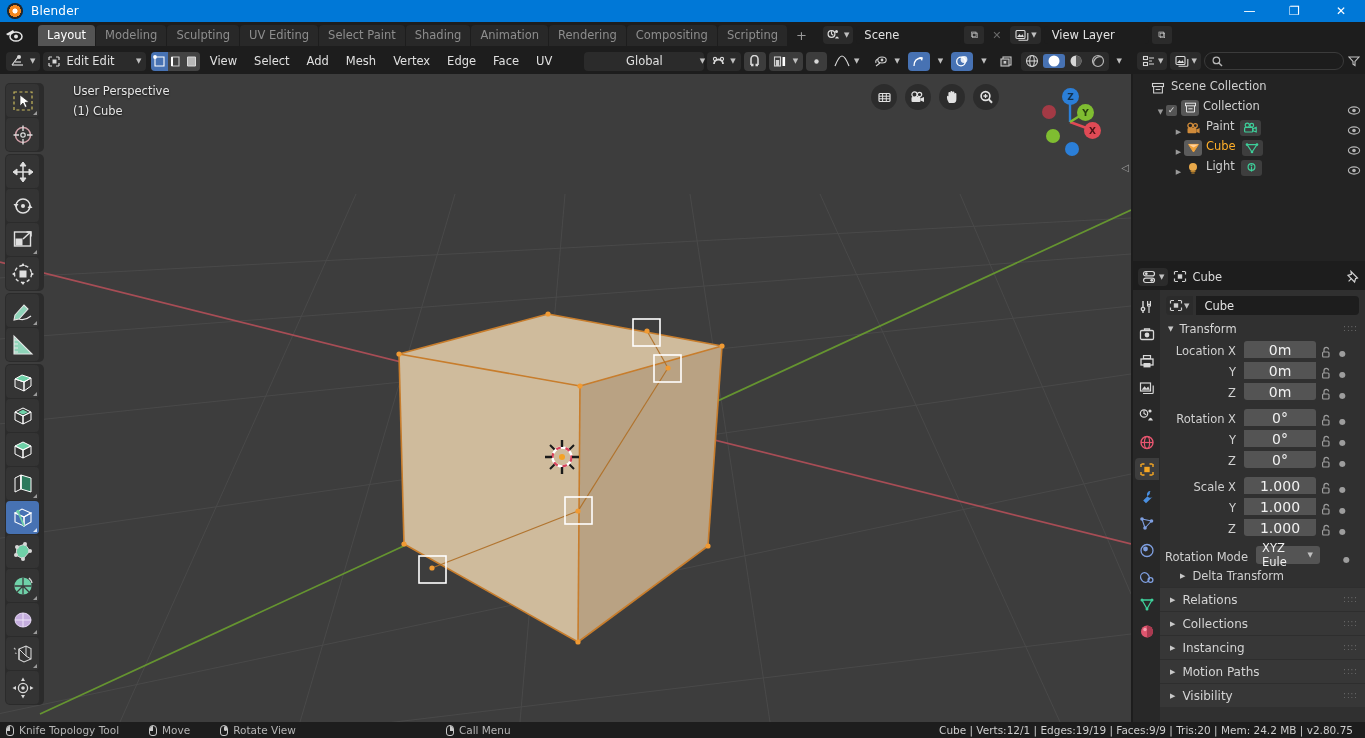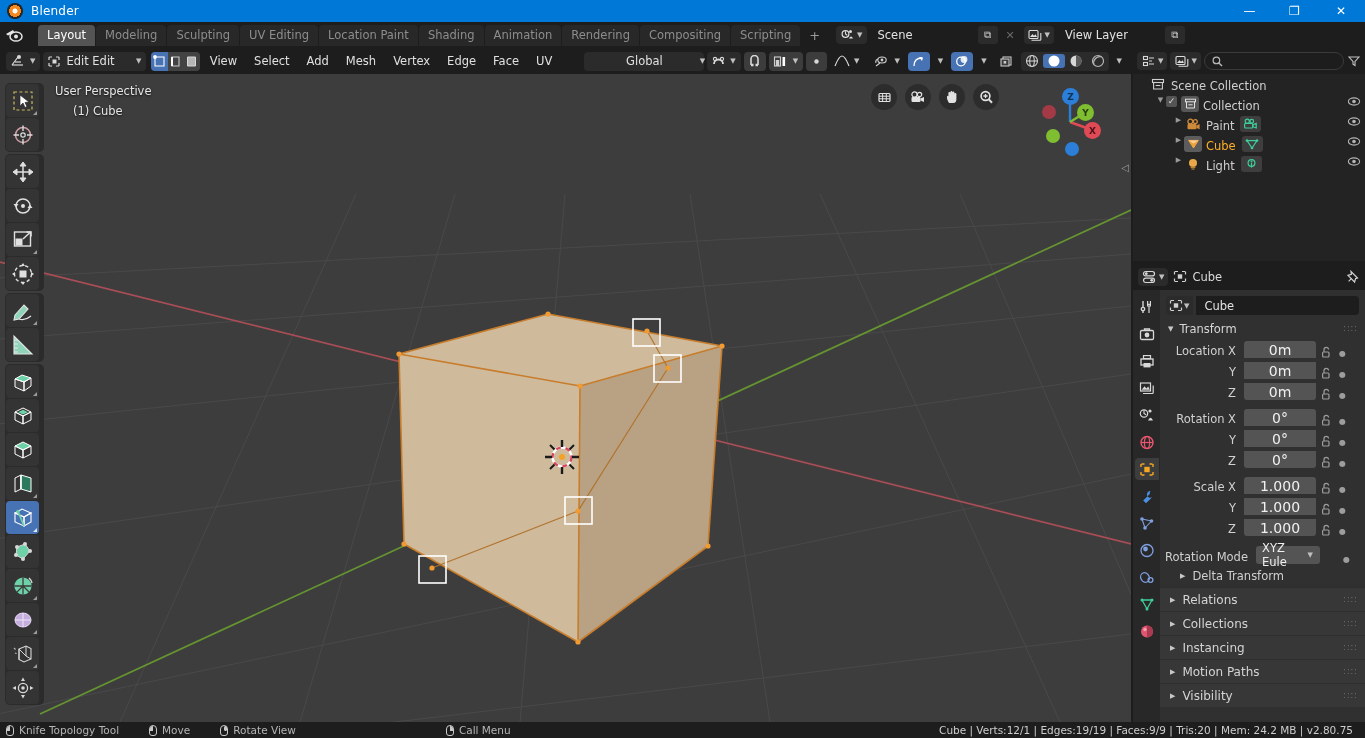--- a/index.html
+++ b/index.html
@@ -55,34 +55,34 @@
 
   
   .ltools{position:absolute;left:0;top:80px;width:44px;padding:3px 0 0 5px;display:flex;flex-direction:column;gap:2px;z-index:6;}
   .tgrp{display:flex;flex-direction:column;gap:1px;background:#2b2b2b;border-radius:5px;padding:1px;}
   .tbtn{width:33px;height:33px;border-radius:4px;background:#343434;display:flex;align-items:center;justify-content:center;position:relative;}
   .tbtn.sel{background:#4772b3;}
   .tbtn .corner{position:absolute;right:2px;bottom:2px;width:0;height:0;border-left:4px solid transparent;border-bottom:4px solid #9b9b9b;}
 
   
   .viewport{position:absolute;left:0;top:74px;width:1131px;height:648px;overflow:hidden;background:#3d3d3d;}
-  .vp-label{position:absolute;left:55px;top:10px;font-size:11.5px;color:#e6e6e6;text-shadow:0 1px 2px rgba(0,0,0,.75);}
+  .vp-label{position:absolute;left:73px;top:10px;font-size:11.5px;color:#e6e6e6;text-shadow:0 1px 2px rgba(0,0,0,.75);}
   .vp-label2{position:absolute;left:73px;top:30px;font-size:11.5px;color:#e6e6e6;text-shadow:0 1px 2px rgba(0,0,0,.75);}
   .navbtns{position:absolute;right:132px;top:10px;display:flex;gap:8px;}
   .navbtn{width:26px;height:26px;border-radius:50%;background:#282828cc;display:flex;align-items:center;justify-content:center;}
   .gizmo{position:absolute;right:20px;top:8px;width:80px;height:80px;}
   .axball{position:absolute;width:17px;height:17px;border-radius:50%;display:flex;align-items:center;justify-content:center;
     font-size:9px;font-weight:bold;color:#1a1a1a;}
 
   
   .outliner{position:absolute;left:1133px;top:48px;width:232px;height:213px;background:#232323;}
   .ol-header{height:26px;background:#1d1d1d;display:flex;align-items:center;padding:0 4px;gap:3px;}
   .searchbox{flex:1;height:18px;background:#1d1d1d;border:1px solid #3b3b3b;border-radius:9px;display:flex;align-items:center;padding:0 7px;gap:5px;}
   .ol-body{padding-top:2px;}
-  .ol-row{height:20px;display:flex;align-items:flex-start;font-size:11.5px;color:#d0d0d0;padding-right:4px;position:relative;}
+  .ol-row{height:20px;display:flex;align-items:flex-end;font-size:11.5px;color:#d0d0d0;padding-right:4px;position:relative;}
   .ol-row .eye{margin-left:auto;opacity:.85;}
   .disc{width:11px;text-align:center;color:#9a9a9a;font-size:7px;}
   .ol-ico{width:18px;height:16px;display:flex;align-items:center;justify-content:center;margin-right:4px;}
   .ol-lbl{line-height:20px;}
   .ol-lbl.active{color:#ffaf29;}
   .chkbox{width:11px;height:11px;border-radius:2px;background:#545454;display:flex;align-items:center;justify-content:center;margin-right:4px;color:#dcdcdc;font-size:9px;line-height:9px;}
   .datatag{width:21px;height:16px;border-radius:3px;background:#3e3e3e;display:flex;align-items:center;justify-content:center;margin-left:6px;}
 
   
   .props{position:absolute;left:1133px;top:263px;width:232px;height:459px;background:#303030;}
@@ -147,21 +147,21 @@
         <ellipse cx="11" cy="8.5" rx="6" ry="4.6" fill="none" stroke="#e6e6e6" stroke-width="1.5"></ellipse>
         <circle cx="11" cy="8.5" r="2" fill="#e6e6e6"></circle>
         <path d="M1 6 L8 2 L9.5 4.6 L3 7.4 Z" fill="#e6e6e6"></path>
       </svg>
     </div>
     <div class="wtabs">
       <div class="wtab active">Layout</div>
       <div class="wtab">Modeling</div>
       <div class="wtab">Sculpting</div>
       <div class="wtab">UV Editing</div>
-      <div class="wtab">Location Paint</div>
+      <div class="wtab">Select Paint</div>
       <div class="wtab">Shading</div>
       <div class="wtab">Animation</div>
       <div class="wtab">Rendering</div>
       <div class="wtab">Compositing</div>
       <div class="wtab">Scripting</div>
       <div class="wtab-plus">+</div>
     </div>
 
     <div class="scene-block">
       <div class="idbtn">

